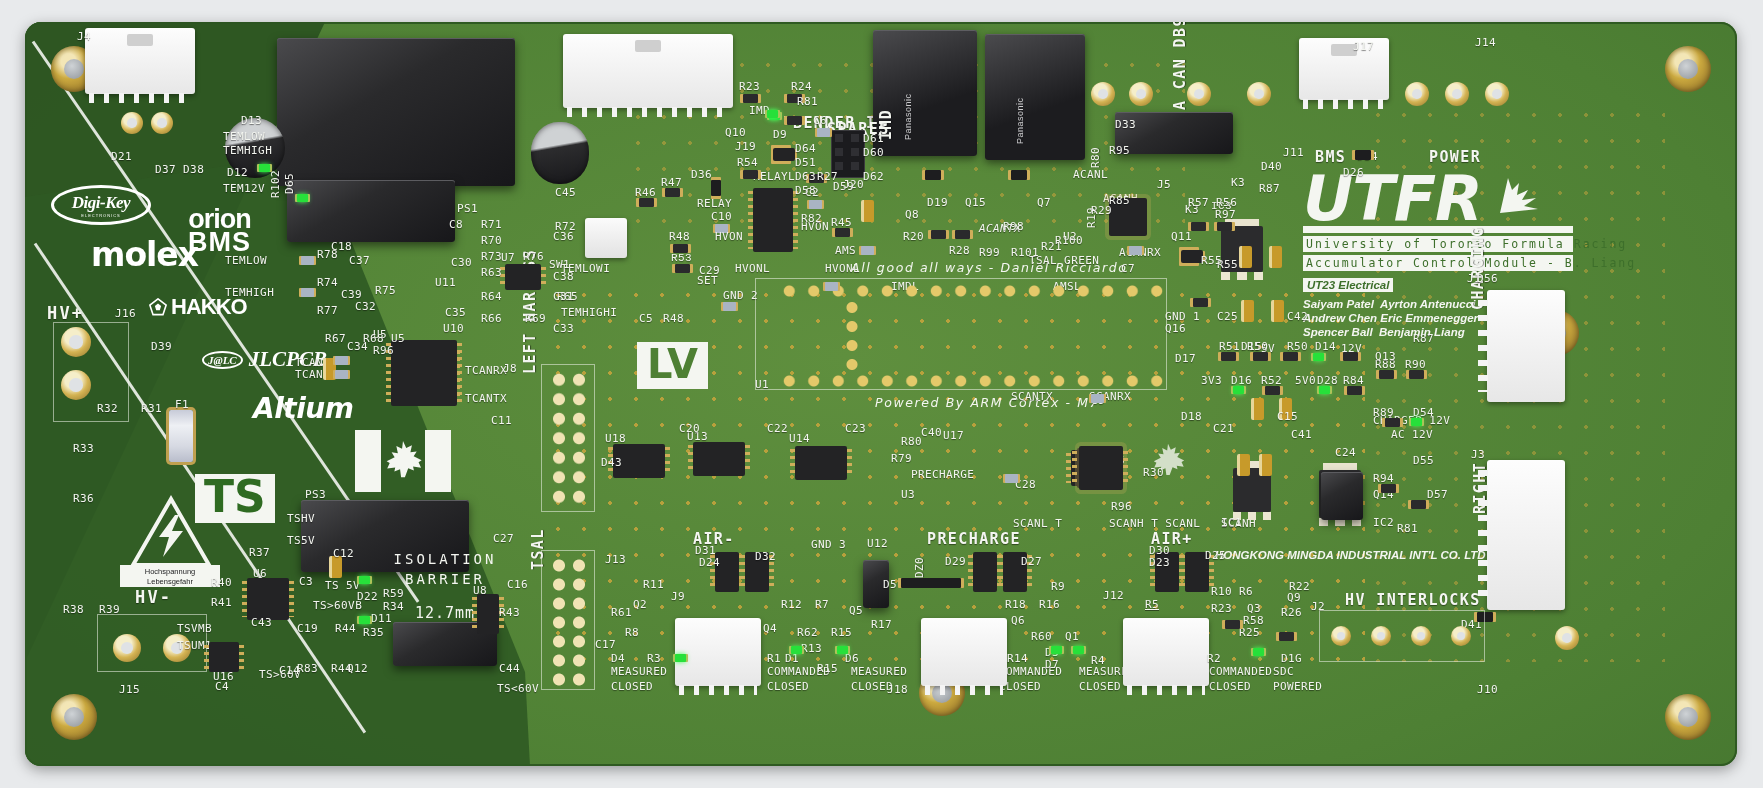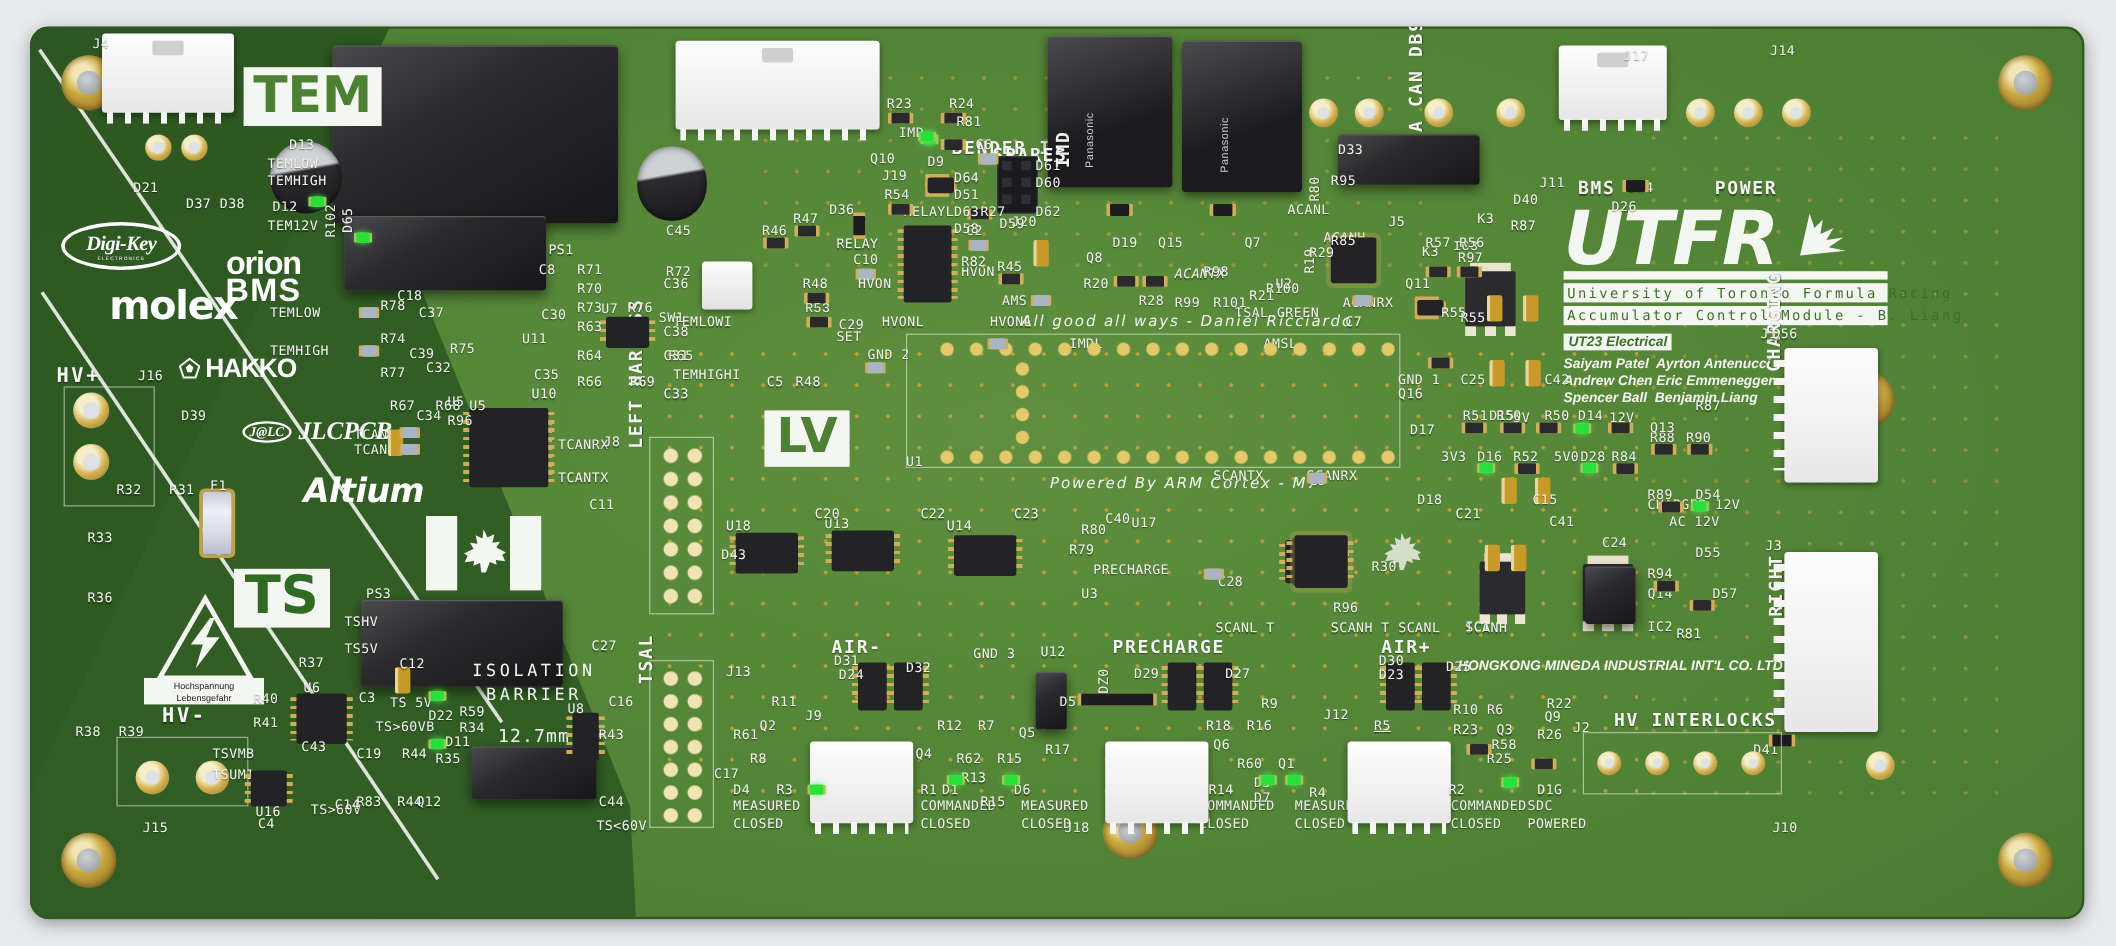--- a/index.html
+++ b/index.html
@@ -216,21 +216,20 @@
     <div class="panasonic" style="left:878px; top:118px;">Panasonic</div>
     <div class="panasonic" style="left:990px; top:122px;">Panasonic</div>
     <div class="blackbox" style="left:1090px; top:90px; width:118px; height:42px;"></div>
 
     <div class="elcap" style="left:200px; top:96px; width:60px; height:60px; border-radius:50%;"></div>
     <div class="elcap" style="left:506px; top:100px; width:58px; height:62px; border-radius:48%;"></div>
     <div class="silk" style="left:530px; top:164px;">C45</div>
     <div class="silk" style="left:424px; top:196px;">C8</div>
     <div class="silk" style="left:432px; top:180px;">PS1</div>
 
-    <div class="badge-tem" style="left:178px; top:34px;">TEM</div>
     <div class="badge-lv" style="left:612px; top:320px;">LV</div>
     <div class="badge-ts" style="left:170px; top:452px;">TS</div>
 
     <div class="logo-digikey" style="left:26px; top:163px;">
       <span class="t">Digi-Key</span>
       <span class="s">ELECTRONICS</span>
     </div>
     <div class="logo-molex" style="left:66px; top:213px;">molex</div>
     <div class="logo-hakko" style="left:124px; top:272px;">
       <svg width="18" height="18" viewBox="0 0 20 20">

